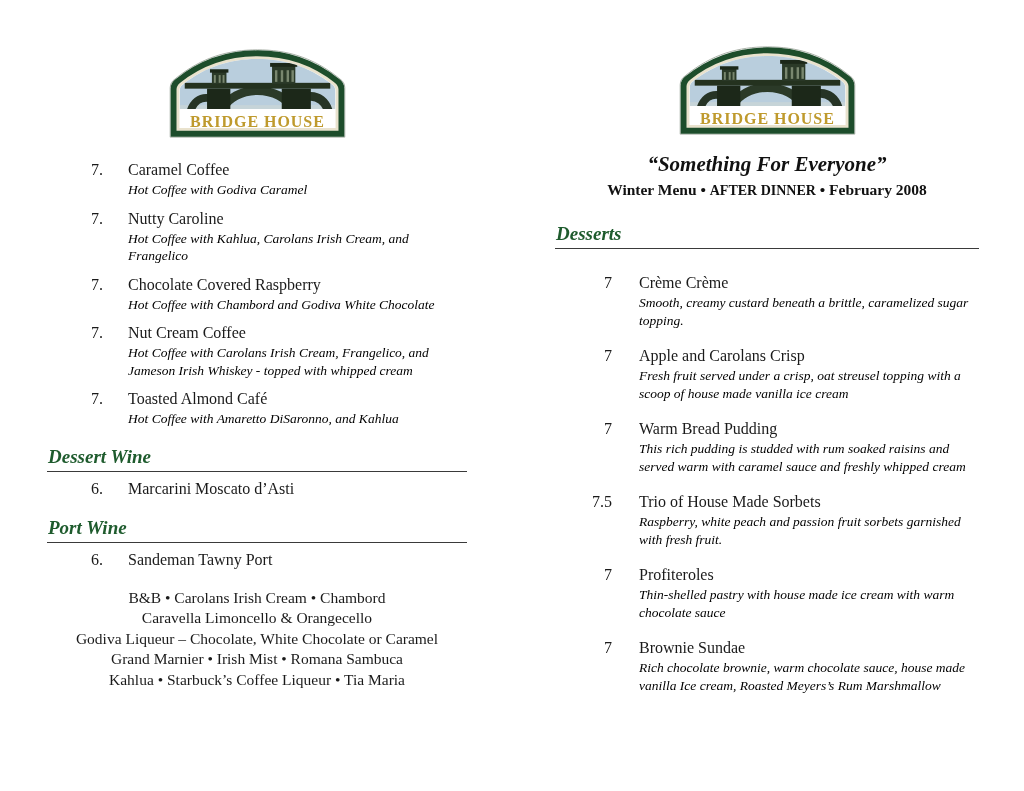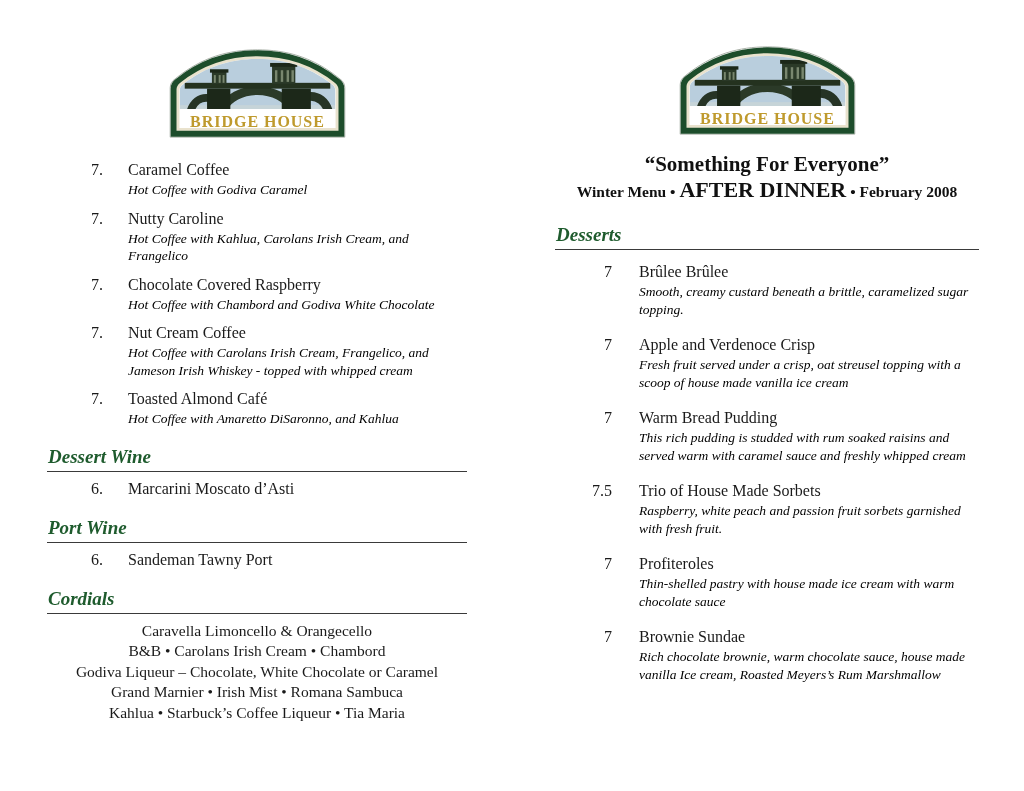--- a/index.html
+++ b/index.html
@@ -54,30 +54,30 @@
   }
   .col-right .item-desc { line-height: 18px; }
 
   .cordials-line {
     margin: 0; text-align: center;
     font-size: 15.5px; line-height: 20.5px;
   }
 
   .tagline {
     margin: 3px 0 0 0; text-align: center;
-    font-size: 21px; font-weight: bold; 
+    font-size: 21px; font-weight: bold; font-style: italic;
     line-height: 25px; color: #111;
   }
   .subline {
     margin: 1px 0 0 0; text-align: center;
     font-weight: bold; font-size: 15.5px; line-height: 23px; color: #111;
   }
-  .subline .big { font-size: 22px; }
+  .subline .big { font-size: 14px; }
   .col-right .section { margin-top: 21px; }
-  .col-right .section-title { margin-bottom: 12px; }
+  .col-right .section-title { margin-bottom: 24px; }
 </style>
 </head>
 <body>
 
 <div class="col col-left">
 
   <div class="logo-wrap">
     <svg viewBox="0 0 190 100">
       <defs>
         <clipPath id="skyclipL">
@@ -164,23 +164,22 @@
     <h2 class="section-title">Port Wine</h2>
     <div class="menu-item no-desc">
       <span class="item-price">6.</span>
       <span class="item-body">
         <div class="item-name">Sandeman Tawny Port</div>
       </span>
     </div>
   </div>
 
   <div class="section">
-    <h2 class="section-title">Cordials</h2>
+    <p class="cordials-line">B&amp;B  •  Carolans Irish Cream  •  Chambord</p>
     <p class="cordials-line">Caravella Limoncello &amp; Orangecello</p>
-    <p class="cordials-line">B&amp;B  •  Carolans Irish Cream  •  Chambord</p>
     <p class="cordials-line">Godiva Liqueur – Chocolate, White Chocolate or Caramel</p>
     <p class="cordials-line">Grand Marnier  •  Irish Mist  •  Romana Sambuca</p>
     <p class="cordials-line">Kahlua  •  Starbuck’s Coffee Liqueur  •  Tia Maria</p>
   </div>
 </div>
 
 <div class="col col-right">
 
   <div class="logo-wrap">
     <svg viewBox="0 0 190 100">
@@ -218,28 +217,28 @@
   </div>
 
   <p class="tagline">“Something For Everyone”</p>
   <p class="subline"><span>Winter Menu • </span><span class="big">AFTER DINNER</span><span> • February 2008</span></p>
 
   <div class="section">
     <h2 class="section-title">Desserts</h2>
     <div class="menu-item">
       <span class="item-price">7</span>
       <span class="item-body">
-        <div class="item-name">Brûlee Brûlee</div>
+        <div class="item-name">Crème Crème</div>
         <div class="item-desc">Smooth, creamy custard beneath a brittle, caramelized sugar topping.</div>
       </span>
     </div>
     <div class="menu-item">
       <span class="item-price">7</span>
       <span class="item-body">
-        <div class="item-name">Apple and Verdenoce Crisp</div>
+        <div class="item-name">Apple and Carolans Crisp</div>
         <div class="item-desc">Fresh fruit served under a crisp, oat streusel topping with a scoop of house made vanilla ice cream</div>
       </span>
     </div>
     <div class="menu-item">
       <span class="item-price">7</span>
       <span class="item-body">
         <div class="item-name">Warm Bread Pudding</div>
         <div class="item-desc">This rich pudding is studded with rum soaked raisins and served warm with caramel sauce and freshly whipped cream</div>
       </span>
     </div>

